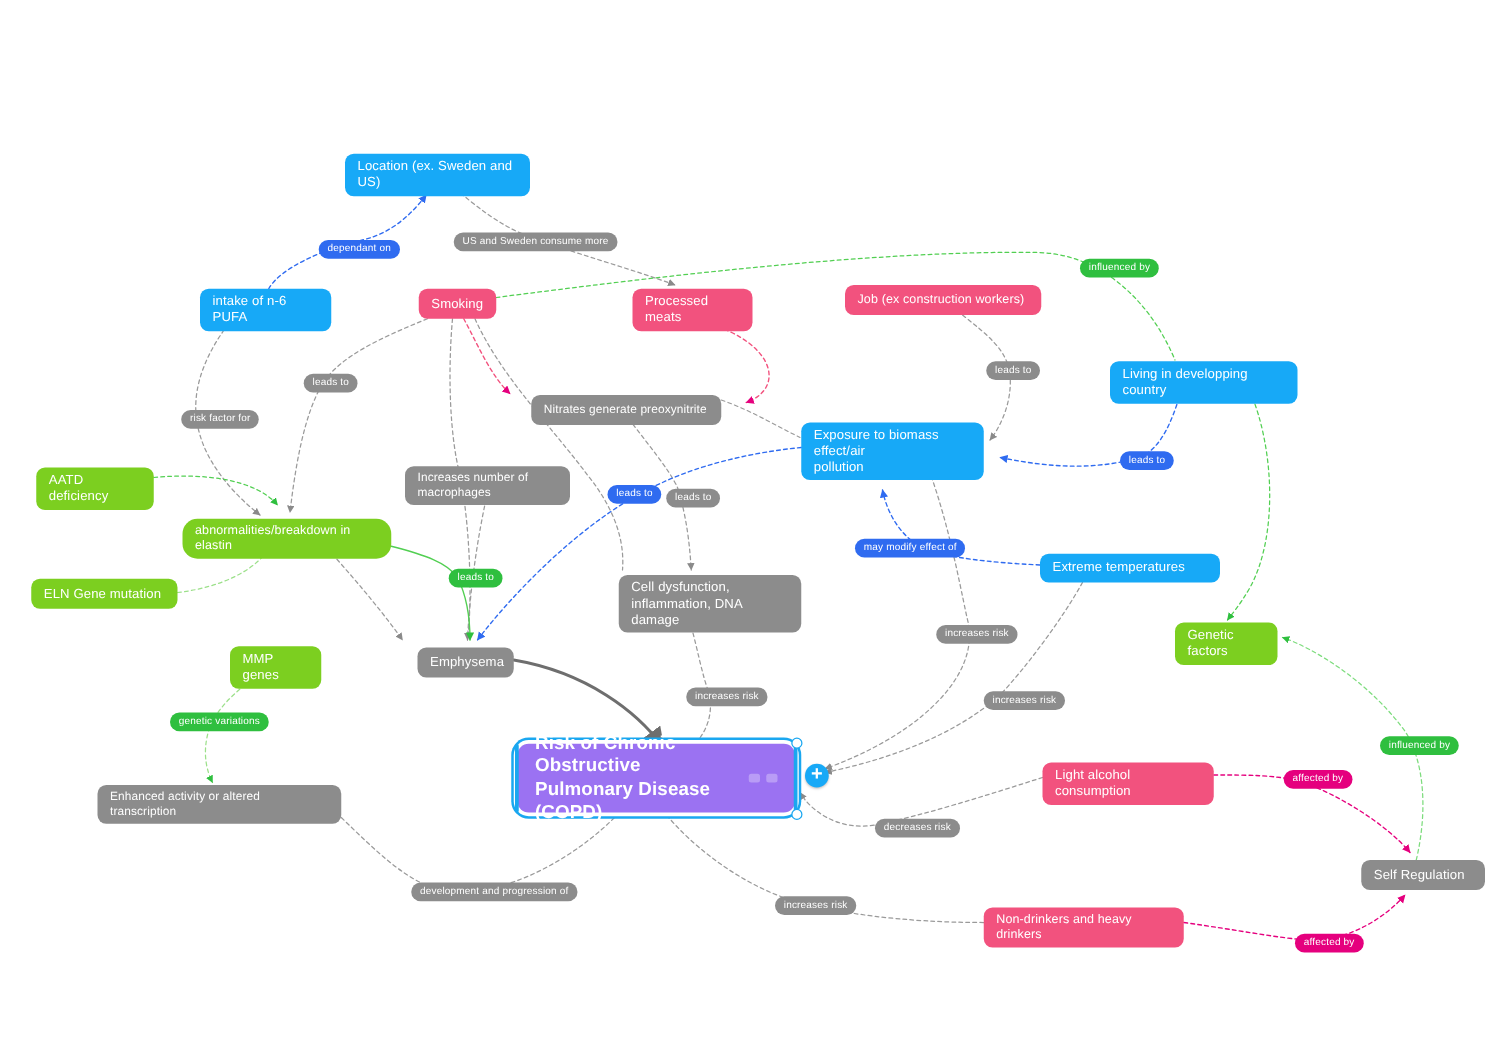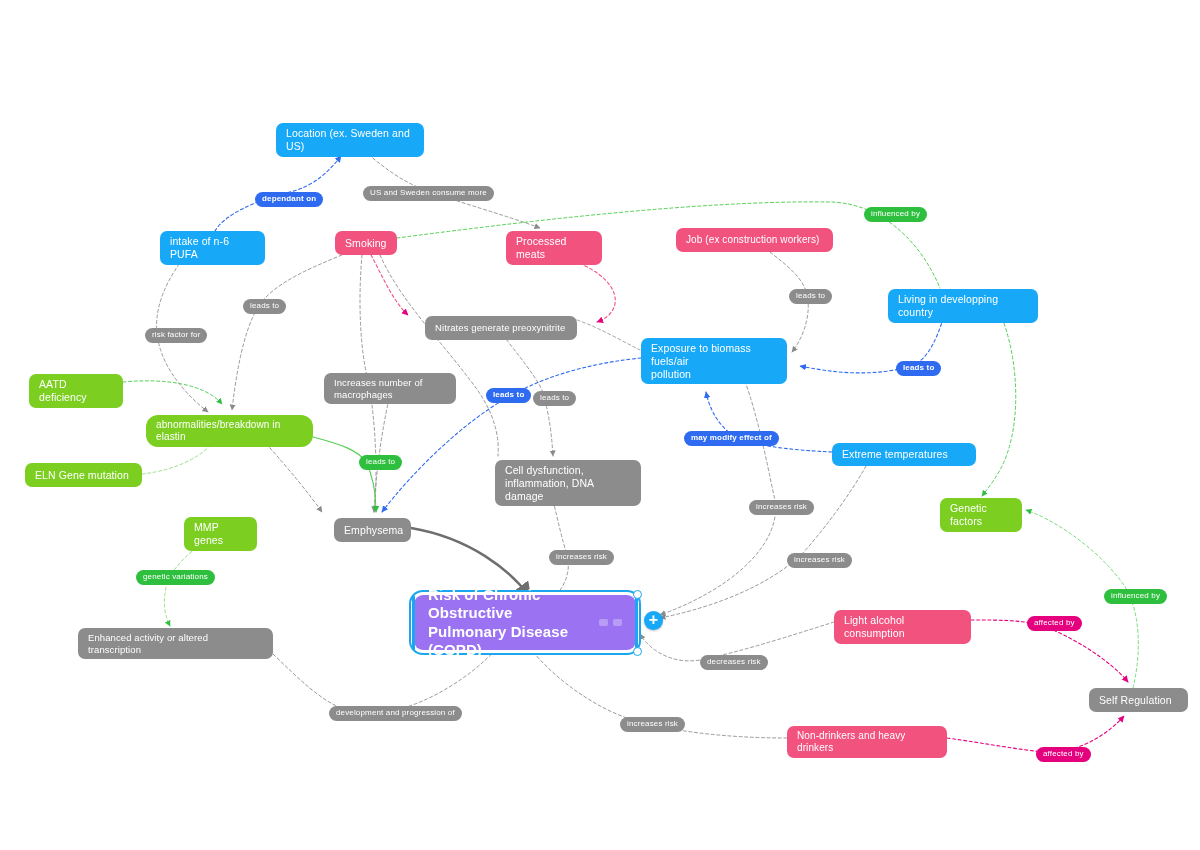--- a/index.html
+++ b/index.html
@@ -102,21 +102,21 @@
     color: #ffffff;
     font-size: 8px;
     line-height: 14px;
     height: 15px;
     padding: 0 7px;
     white-space: nowrap;
     z-index: 5;
     letter-spacing: 0.15px;
   }
   .elabel.grey   { background: #8C8C8C; }
-  .elabel.blue   { background: #2F6BF0; font-weight: bold; }
+  .elabel.blue   { background: #2F6BF0; }
   .elabel.green  { background: #2FBF3F; }
   .elabel.pink   { background: #E5007E; }
 </style>
 </head>
 <body>
 
 <div id="canvas">
 
   <svg id="edge-layer" viewBox="0 0 1200 850">
     <defs>
@@ -205,21 +205,21 @@
   </svg>
 
   <div id="nodes">
       <div class="node blue" style="left: 276px; top: 123px; width: 148px; min-height: 24px; font-size: 10.5px;"><span class="node-text">Location (ex. Sweden and US)</span></div>
       <div class="node blue" style="left: 160px; top: 231px; width: 105px; min-height: 24px; font-size: 10.5px;"><span class="node-text">intake of n-6 PUFA</span></div>
       <div class="node pink" style="left: 335px; top: 231px; width: 62px; min-height: 24px; font-size: 10.5px;"><span class="node-text">Smoking</span></div>
       <div class="node pink" style="left: 506px; top: 231px; width: 96px; min-height: 24px; font-size: 10.5px;"><span class="node-text">Processed meats</span></div>
       <div class="node pink" style="left: 676px; top: 228px; width: 157px; min-height: 24px; font-size: 10px;"><span class="node-text">Job (ex construction workers)</span></div>
       <div class="node blue" style="left: 888px; top: 289px; width: 150px; min-height: 24px; font-size: 10.5px;"><span class="node-text">Living in developping country</span></div>
       <div class="node grey" style="left: 425px; top: 316px; width: 152px; min-height: 24px; font-size: 9.5px;"><span class="node-text">Nitrates generate preoxynitrite</span></div>
-      <div class="node blue" style="left: 641px; top: 338px; width: 146px; min-height: 42px; font-size: 10.5px;"><span class="node-text">Exposure to biomass fuels/air
+      <div class="node blue" style="left: 641px; top: 338px; width: 146px; min-height: 42px; font-size: 10.5px;"><span class="node-text">Exposure to biomass effect/air
 pollution</span></div>
       <div class="node grey" style="left: 324px; top: 373px; width: 132px; min-height: 21px; font-size: 9.5px;"><span class="node-text">Increases number of macrophages</span></div>
       <div class="node green" style="left: 29px; top: 374px; width: 94px; min-height: 24px; font-size: 10.5px;"><span class="node-text">AATD deficiency</span></div>
       <div class="node green" style="left: 146px; top: 415px; width: 167px; min-height: 24px; font-size: 10px; border-radius: 12px;"><span class="node-text">abnormalities/breakdown in elastin</span></div>
       <div class="node green" style="left: 25px; top: 463px; width: 117px; min-height: 24px; font-size: 10.5px;"><span class="node-text">ELN Gene mutation</span></div>
       <div class="node blue" style="left: 832px; top: 443px; width: 144px; min-height: 23px; font-size: 10.5px;"><span class="node-text">Extreme temperatures</span></div>
       <div class="node grey" style="left: 495px; top: 460px; width: 146px; min-height: 41px; font-size: 10.5px;"><span class="node-text">Cell dysfunction,
 inflammation, DNA damage</span></div>
       <div class="node green" style="left: 940px; top: 498px; width: 82px; min-height: 24px; font-size: 10.5px;"><span class="node-text">Genetic factors</span></div>
       <div class="node green" style="left: 184px; top: 517px; width: 73px; min-height: 24px; font-size: 10.5px;"><span class="node-text">MMP genes</span></div>

